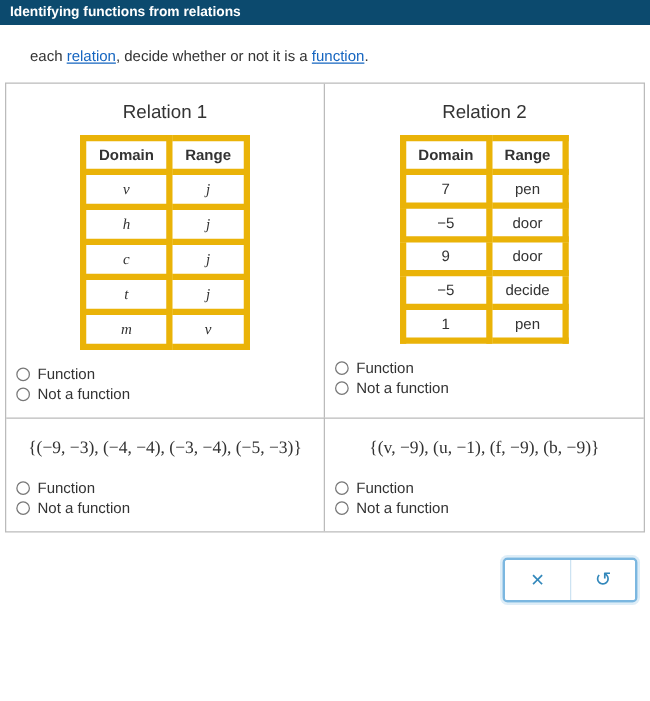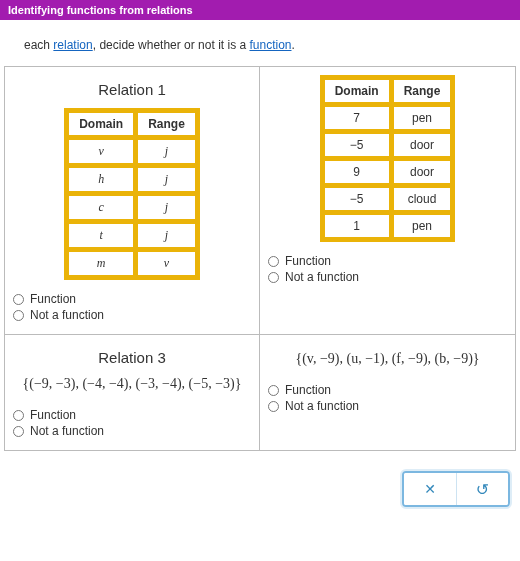--- a/index.html
+++ b/index.html
@@ -1,17 +1,17 @@
 <!DOCTYPE html>
 <html><head>
 <meta charset="utf-8">
 <style>
   * { box-sizing: border-box; margin: 0; padding: 0; }
   body { font-family: Arial, Helvetica, sans-serif; font-size: 12px; color: #333; width: 520px; }
-  .title-bar { background: #a21caf; color: #fff; font-size: 11px; font-weight: bold; padding: 4px 8px; }
+  .title-bar { background: #0c4a6e; color: #fff; font-size: 11px; font-weight: bold; padding: 4px 8px; }
   .instruction { padding: 18px 24px 14px; font-size: 12px; }
   .instruction a { color: #1565c0; text-decoration: underline; }
   .grid { border: 1px solid #bbb; margin: 0 4px 20px; }
   .row { display: flex; }
   .cell { flex: 1 1 50%; border-right: 1px solid #bbb; padding: 8px 8px 10px; }
   .cell:last-child { border-right: none; }
   .row + .row .cell { border-top: 1px solid #bbb; }
   .rel-title { text-align: center; font-size: 15px; margin: 6px 0 10px; }
   table.rel { border-collapse: collapse; margin: 0 auto 12px; }
   table.rel th, table.rel td { border: 5px solid #eab308; padding: 4px 10px; text-align: center; font-size: 12px; font-weight: normal; }
@@ -78,41 +78,42 @@
             <span>Function</span>
           </div>
         <div class="option">
             <span class="radio"></span>
             <span>Not a function</span>
           </div>
       </div>
     </div>
 
     <div class="cell">
+      <div class="rel-title">Relation 2</div>
       <table class="rel">
         <tbody>
             <tr>
               <th>Domain</th>
               <th>Range</th>
             </tr>
         <tr>
               <td>7</td>
               <td>pen</td>
             </tr>
         <tr>
               <td>−5</td>
               <td>door</td>
             </tr>
         <tr>
               <td>9</td>
               <td>door</td>
             </tr>
         <tr>
               <td>−5</td>
-              <td>cloud</td>
+              <td>decide</td>
             </tr>
         <tr>
               <td>1</td>
               <td>pen</td>
             </tr>
       </tbody>
         </table>
       <div class="options">
         <div class="option">
             <span class="radio"></span>
@@ -122,21 +123,20 @@
             <span class="radio"></span>
             <span>Not a function</span>
           </div>
       </div>
     </div>
   </div>
 
   <div class="row">
 
     <div class="cell">
-      <div class="rel-title">Relation 3</div>
       <div class="set-expr">{(−9, −3), (−4, −4), (−3, −4), (−5, −3)}</div>
       <div class="options">
         <div class="option">
             <span class="radio"></span>
             <span>Function</span>
           </div>
         <div class="option">
             <span class="radio"></span>
             <span>Not a function</span>
           </div>

